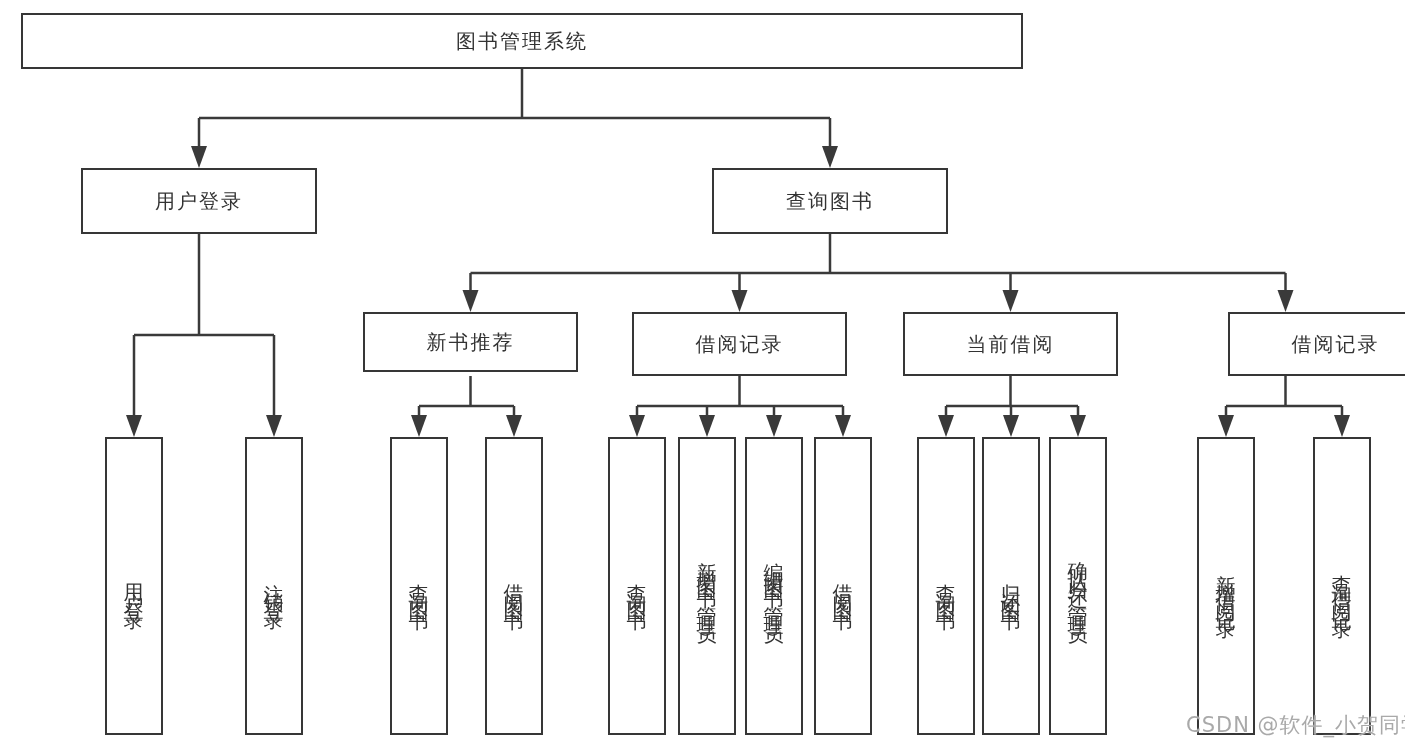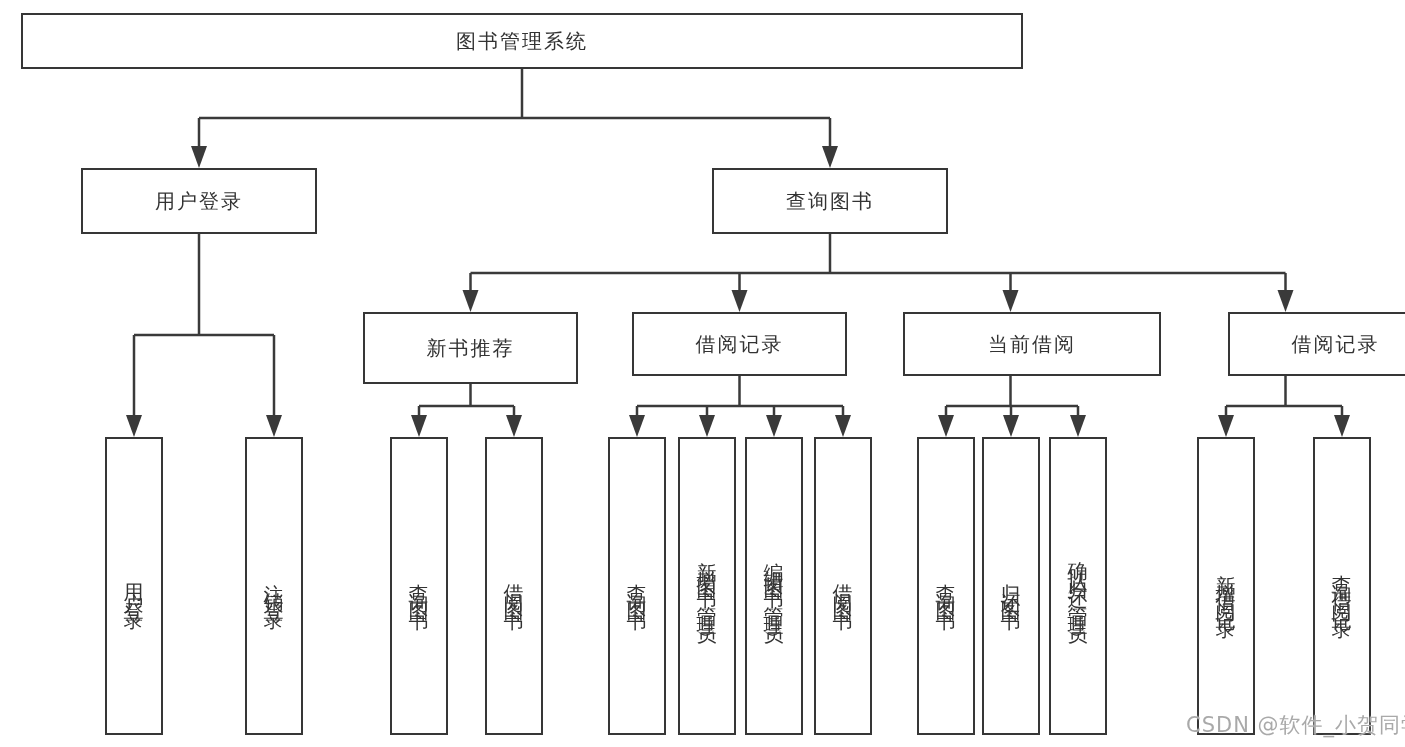--- a/index.html
+++ b/index.html
@@ -89,27 +89,27 @@
     <span>图书管理系统</span>
   </div>
 
   <div class="node h-node" style="left:81px;top:168px;width:236px;height:66px;">
     <span>用户登录</span>
   </div>
   <div class="node h-node" style="left:712px;top:168px;width:236px;height:66px;">
     <span>查询图书</span>
   </div>
 
-  <div class="node h-node" style="left:363px;top:312px;width:215px;height:72px;">
+  <div class="node h-node" style="left:363px;top:312px;width:215px;height:60px;">
     <span>新书推荐</span>
   </div>
   <div class="node h-node" style="left:632px;top:312px;width:215px;height:64px;">
     <span>借阅记录</span>
   </div>
-  <div class="node h-node" style="left:903px;top:312px;width:258px;height:64px;">
+  <div class="node h-node" style="left:903px;top:312px;width:215px;height:64px;">
     <span>当前借阅</span>
   </div>
   <div class="node h-node" style="left:1228px;top:312px;width:215px;height:64px;">
     <span>借阅记录</span>
   </div>
 
   <div class="node v-node" style="left:105px;top:437px;width:58px;height:298px;">
     <span>用户登录</span>
   </div>
   <div class="node v-node" style="left:245px;top:437px;width:58px;height:298px;">

